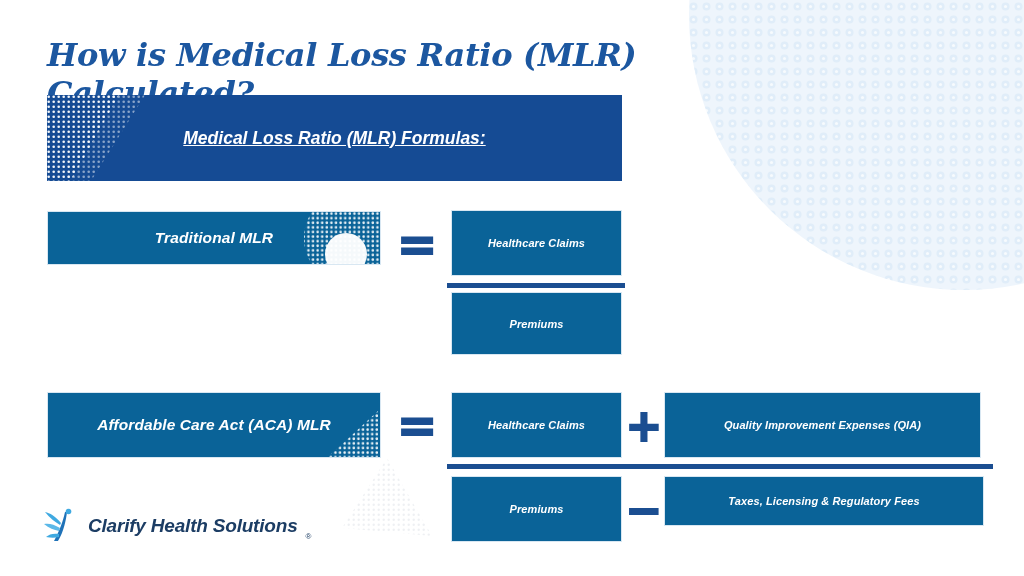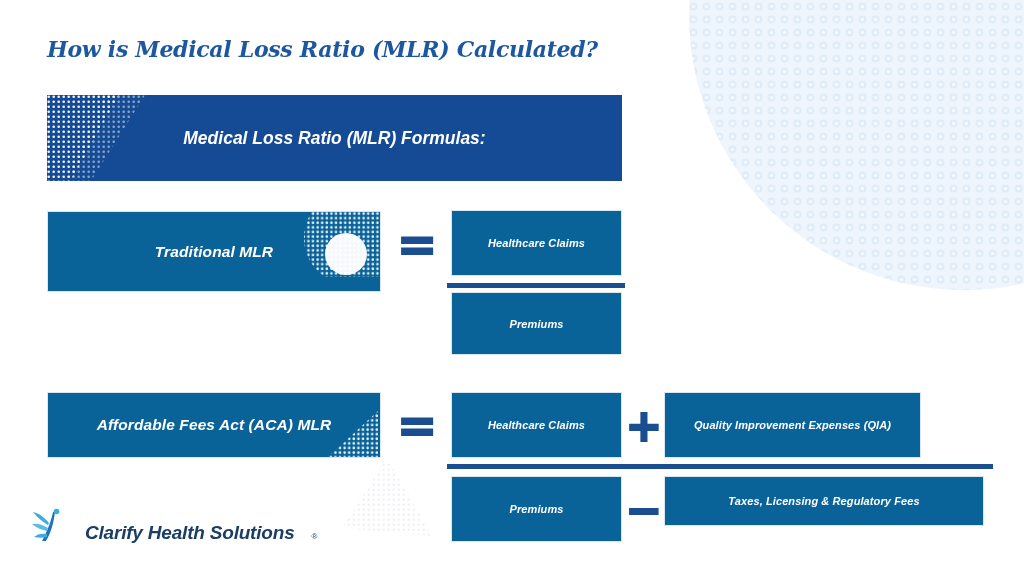--- a/index.html
+++ b/index.html
@@ -5,58 +5,58 @@
   html,body{margin:0;padding:0;background:#fff;}
   #canvas{position:relative;width:1024px;height:576px;background:#ffffff;overflow:hidden;
           font-family:"Liberation Sans",sans-serif;}
 
   
   .deco{position:absolute;pointer-events:none;}
 
   
   .title{position:absolute;left:47px;top:36px;margin:0;width:640px;
          font-family:"DejaVu Serif",serif;font-style:italic;font-weight:700;
-         font-size:22px;line-height:1.2;color:#1C57A0;letter-spacing:-0.3px;}
+         font-size:32px;line-height:1.2;color:#1C57A0;letter-spacing:-0.3px;}
 
   
   .banner{position:absolute;left:47px;top:95px;width:575px;height:86px;background:#154B94;
           display:flex;align-items:center;justify-content:center;overflow:hidden;}
-  .banner-label{position:relative;z-index:2;font-style:italic;font-weight:700;font-size:17.5px;color:#ffffff;}
+  .banner-label{position:relative;z-index:2;font-style:italic;font-weight:700;font-size:17.5px;color:#ffffff;text-decoration:underline;}
 
   
   .teal{position:absolute;background:#0A6398;display:flex;align-items:center;justify-content:center;
         overflow:hidden;box-sizing:border-box;border:1px solid #d8e7f2;}
   .box-label{position:relative;z-index:2;font-style:italic;font-weight:700;font-size:11px;
              color:#ffffff;text-align:center;padding:0 6px;letter-spacing:0.1px;}
 
-  #box-trad {left:47px; top:211px;width:334px;height:81px;}
+  #box-trad {left:47px; top:211px;width:334px;height:54px;}
   #box-hc1  {left:451px;top:210px;width:171px;height:66px;}
   #box-prem1{left:451px;top:292px;width:171px;height:63px;}
   #box-aca  {left:47px; top:392px;width:334px;height:66px;}
   #box-hc2  {left:451px;top:392px;width:171px;height:66px;}
-  #box-qia  {left:664px;top:392px;width:257px;height:66px;}
+  #box-qia  {left:664px;top:392px;width:317px;height:66px;}
   #box-prem2{left:451px;top:476px;width:171px;height:66px;}
   #box-tax  {left:664px;top:476px;width:320px;height:50px;}
 
   
   .frac{position:absolute;background:#1B4E91;height:5px;}
   #frac1{left:447px;top:283px;width:178px;}
   #frac2{left:447px;top:464px;width:546px;}
 
   
   .op{position:absolute;display:flex;align-items:center;justify-content:center;
       color:#1B4E91;font-family:"DejaVu Sans",sans-serif;font-weight:700;
       -webkit-text-stroke:2px #1B4E91;}
   #eq1 {left:390px;top:211px;width:54px;height:65px;font-size:48px;}
   #eq2 {left:390px;top:392px;width:54px;height:66px;font-size:48px;}
   #plus{left:622px;top:392px;width:44px;height:66px;font-size:44px;}
   #minus{left:622px;top:476px;width:44px;height:66px;font-size:44px;}
 
   
-  .logo{position:absolute;left:32px;top:508px;display:flex;align-items:flex-end;gap:23px;}
+  .logo{position:absolute;left:44px;top:508px;display:flex;align-items:center;gap:14px;}
   .logo-text{font-style:italic;font-weight:700;font-size:19px;color:#1C3D64;letter-spacing:-0.2px;}
   .reg{font-size:8px;color:#1C3D64;align-self:flex-end;margin:0 0 3px -6px;}
 </style>
 </head>
 <body>
 
 <div id="canvas">
 
   <svg class="deco" style="top:0;right:0;" width="350" height="305">
     <defs>
@@ -106,21 +106,21 @@
   <div class="frac" id="frac1"></div>
 
   <div class="teal" id="box-prem1">
     <span class="box-label">Premiums</span>
   </div>
 
   <div class="teal" id="box-aca">
     <svg class="deco" style="right:0;bottom:0;" width="60" height="52">
       <polygon points="58,6 58,52 8,52" fill="url(#pcirc)" opacity="0.92"></polygon>
     </svg>
-    <span class="box-label" style="font-size:15.5px;">Affordable Fees Act (ACA) MLR</span>
+    <span class="box-label" style="font-size:15.5px;">Affordable Care Act (ACA) MLR</span>
   </div>
 
   <svg class="deco" style="left:332px;top:458px;" width="100" height="78">
     <defs>
       <pattern id="pghost" width="5" height="5" patternUnits="userSpaceOnUse">
         <circle cx="1.7" cy="1.7" r="1.2" fill="#d9dee4"></circle>
       </pattern>
     </defs>
     <polygon points="55,0 100,78 10,70" fill="url(#pghost)" opacity="0.45"></polygon>
   </svg>

